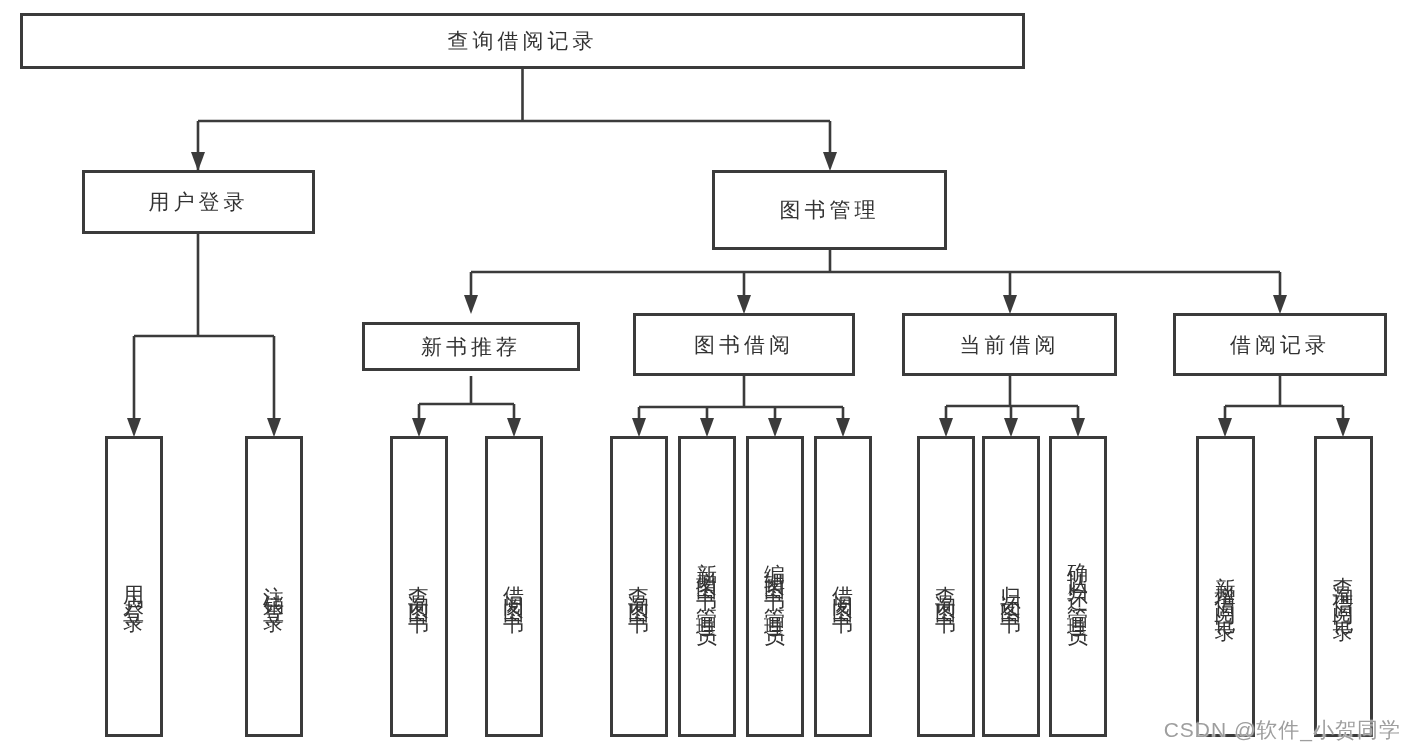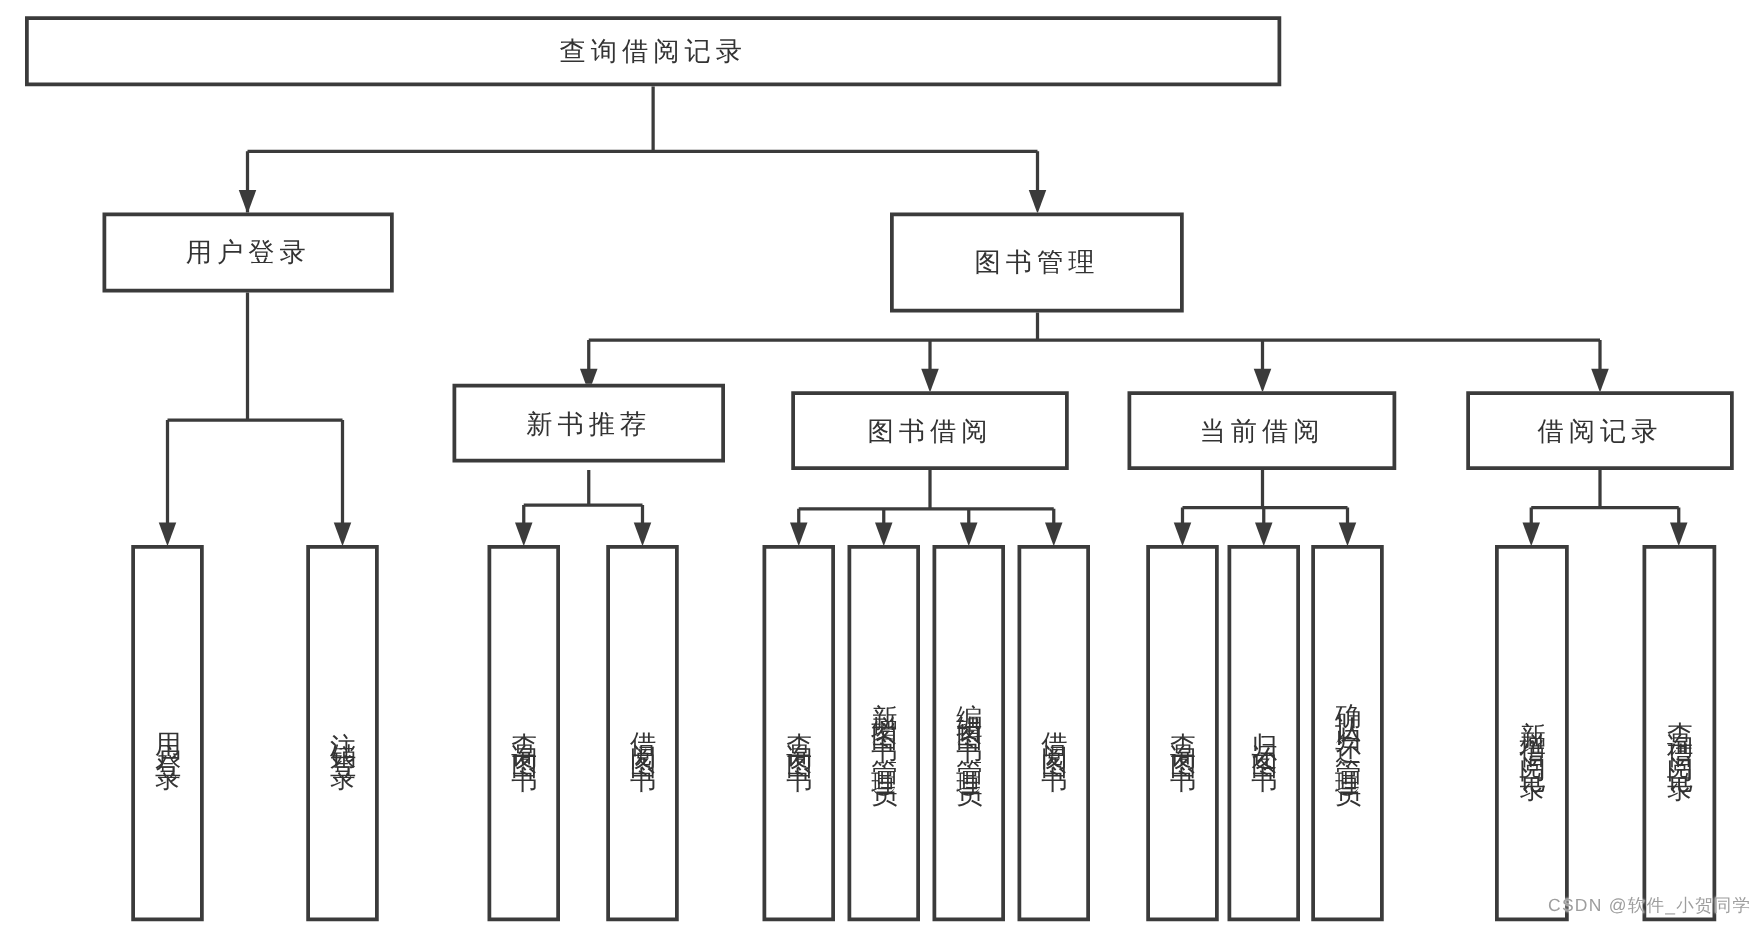--- a/index.html
+++ b/index.html
@@ -38,21 +38,21 @@
     writing-mode:vertical-rl;
     text-orientation:mixed;
     font-size:21px;
     letter-spacing:9px;
     white-space:normal;
     line-height:1;
   }
   #watermark{
     position:absolute;
     top:716px;right:4px;
-    font-size:14px;
+    font-size:21px;
     color:var(--wm);
     letter-spacing:1px;
     text-shadow:0 0 2px #fff, 0 0 2px #fff;
   }
 </style>
 </head>
 <body>
 
 <div id="stage">
 
@@ -105,21 +105,21 @@
     <span>查询借阅记录</span>
   </div>
 
   <div class="node lvl-h" style="left:82px;top:170px;width:233px;height:64px">
     <span>用户登录</span>
   </div>
   <div class="node lvl-h" style="left:712px;top:170px;width:235px;height:80px">
     <span>图书管理</span>
   </div>
 
-  <div class="node lvl-h" style="left:362px;top:307px;width:218px;height:63px">
+  <div class="node lvl-h" style="left:362px;top:322px;width:218px;height:49px">
     <span>新书推荐</span>
   </div>
   <div class="node lvl-h" style="left:633px;top:313px;width:222px;height:63px">
     <span>图书借阅</span>
   </div>
   <div class="node lvl-h" style="left:902px;top:313px;width:215px;height:63px">
     <span>当前借阅</span>
   </div>
   <div class="node lvl-h" style="left:1173px;top:313px;width:214px;height:63px">
     <span>借阅记录</span>

